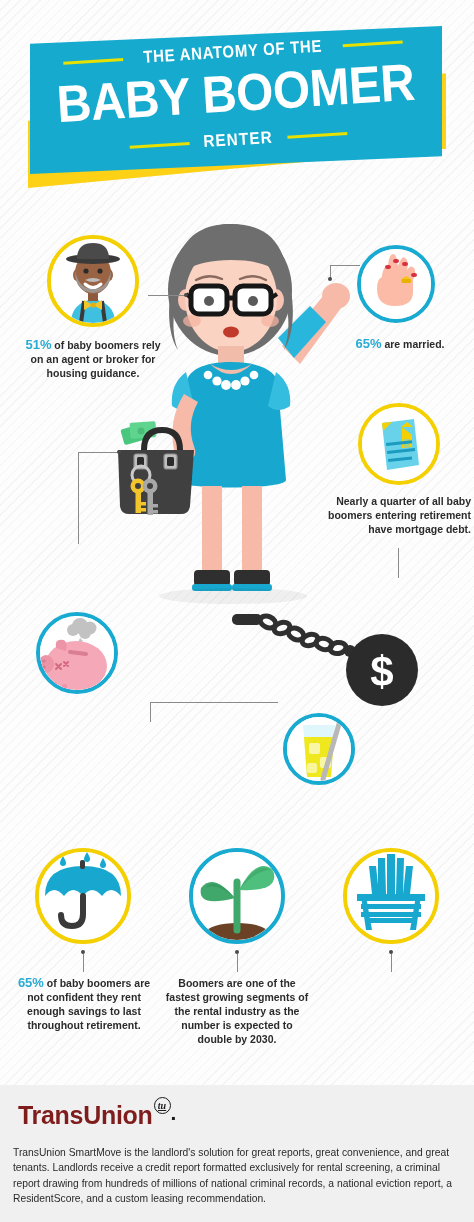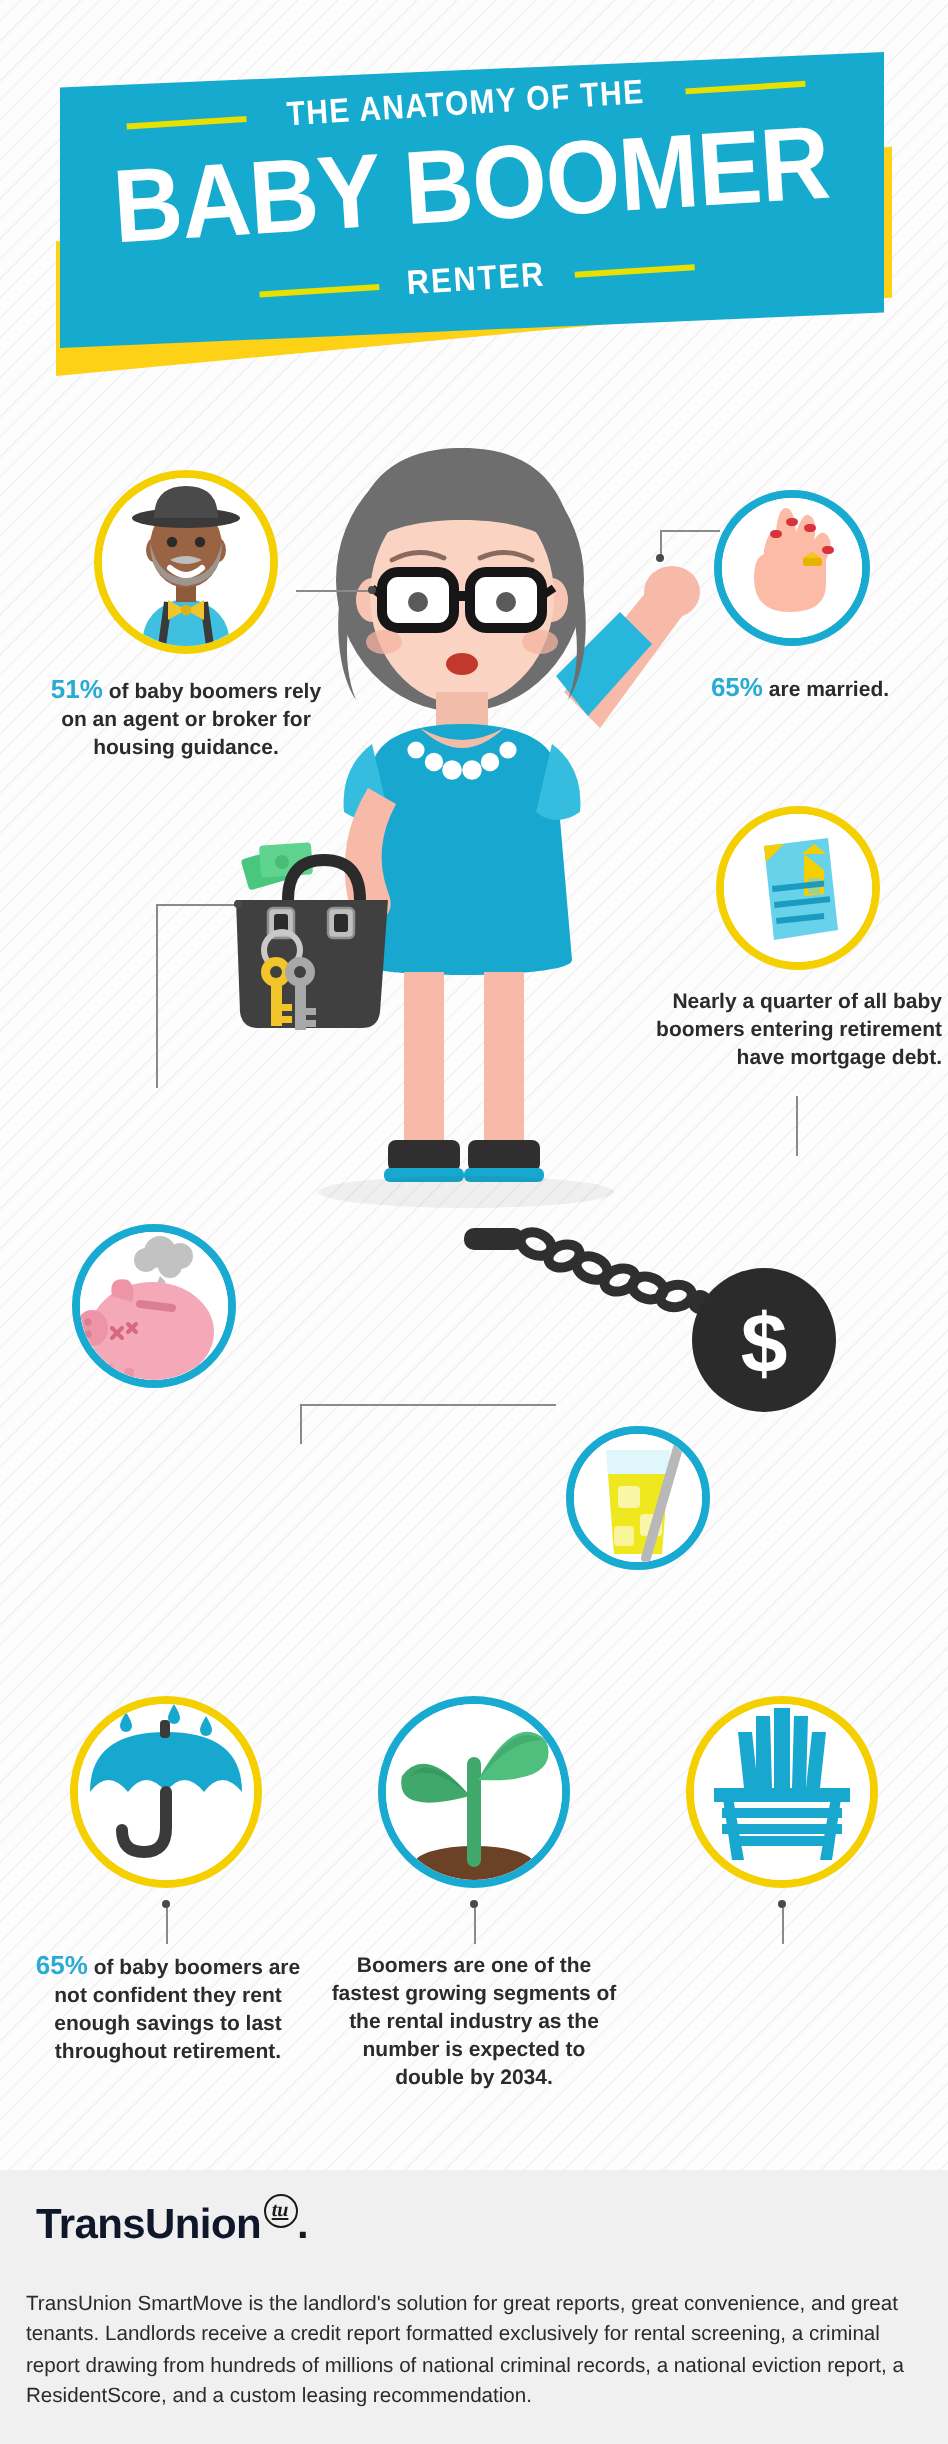--- a/index.html
+++ b/index.html
@@ -84,21 +84,21 @@
   .circ-y { border:4px solid #F5D000; }
   .circ-c { border:4px solid #18AAD0; }
   .circ-inner { position:absolute; inset:0; overflow:hidden; border-radius:50%; }
 
   
   #footer {
     position:absolute; left:0; top:1085px; width:474px; height:137px;
     background:#f0f0f0;
   }
   .tu-logo-wrap { position:absolute; left:18px; top:16px; display:flex; align-items:flex-start; }
-  .tu-name { font-size:21px; font-weight:bold; color:#0f172a; letter-spacing:-0.3px; }
+  .tu-name { font-size:25px; font-weight:bold; color:#7f1d1d; letter-spacing:-0.3px; }
   .tu-mark {
     width:17px; height:17px; border-radius:50%; border:1.8px solid #1a1a1a;
     margin-left:1px; margin-top:-4px;
     display:flex; align-items:center; justify-content:center;
     font-size:10px; font-style:italic; font-weight:bold; color:#1a1a1a;
     font-family:"Liberation Serif", serif;
     text-decoration:underline;
   }
   .tu-dot { font-size:21px; font-weight:bold; color:#1a1a1a; }
   #footer-para {
@@ -432,21 +432,21 @@
         <path d="M42 46 q-22 -26 -34 -10 q-4 20 34 10 z" fill="#3FA86A"></path>
         <path d="M42 46 q-20 -22 -30 -10 q12 -6 30 10 z" fill="#2E8B57" opacity="0.45"></path>
 
         <path d="M46 38 q18 -34 34 -20 q8 22 -34 20 z" fill="#4FBF7E"></path>
         <path d="M46 38 q18 -30 32 -20 q-16 0 -32 20 z" fill="#2E8B57" opacity="0.35"></path>
       </svg>
     </div>
   </div>
   <div class="conn conn-v" style="left:237px; top:954px; height:18px;"></div>
   <div class="conn-dot" style="left:235px; top:950px;"></div>
-  <div class="stat-txt" style="left:163px; top:976px; width:148px;">Boomers are one of the fastest growing segments of the rental industry as the number is expected to double by 2034.</div>
+  <div class="stat-txt" style="left:163px; top:976px; width:148px;">Boomers are one of the fastest growing segments of the rental industry as the number is expected to double by 2030.</div>
 
   <div class="circ circ-y" style="left:343px; top:848px; width:96px; height:96px;">
     <div class="circ-inner">
       <svg width="88" height="88" viewBox="0 0 88 88">
         <rect width="88" height="88" fill="#ffffff"></rect>
         <g fill="#18A8CF">
 
           <path d="M31 6 h7 l1 36 h-8 z"></path>
           <path d="M40 2 h8 l0 40 h-8 z"></path>
           <path d="M50 6 h7 l-1 36 h-7 z"></path>

